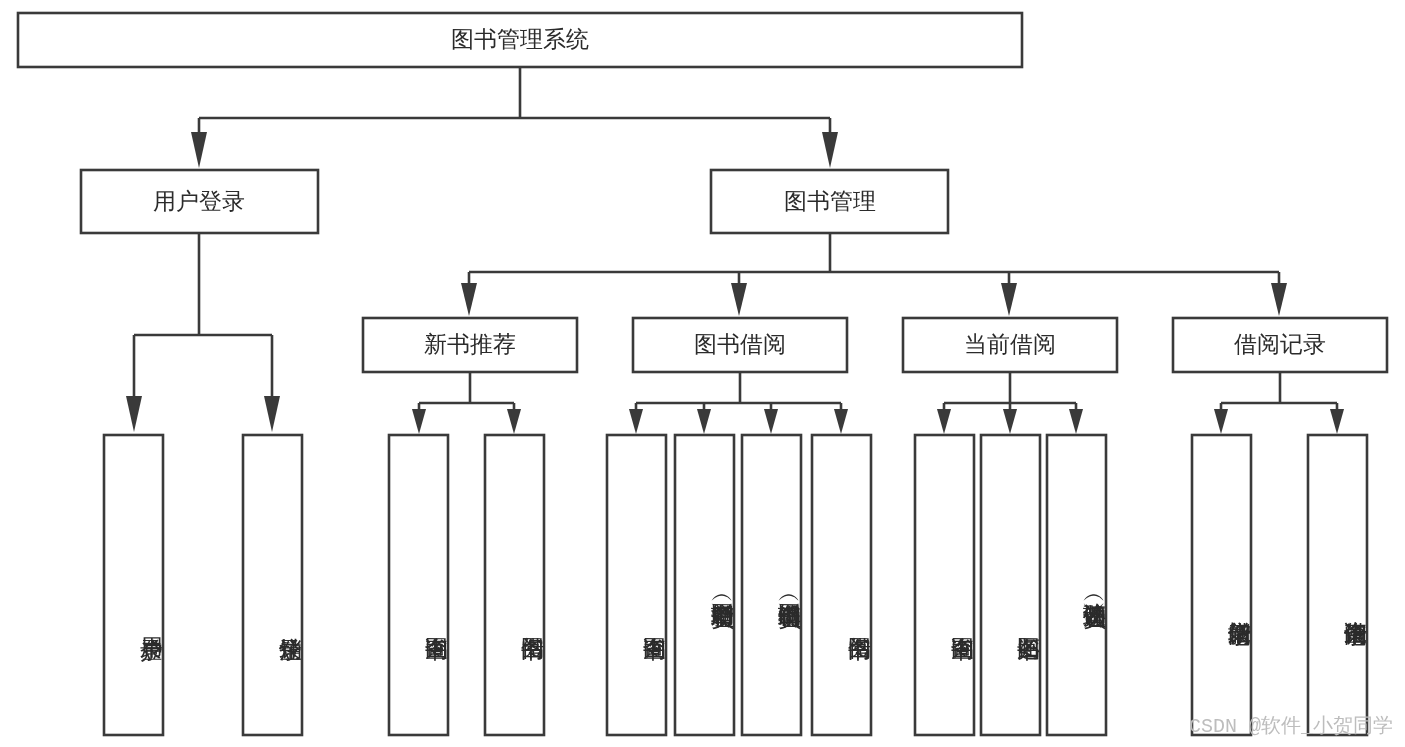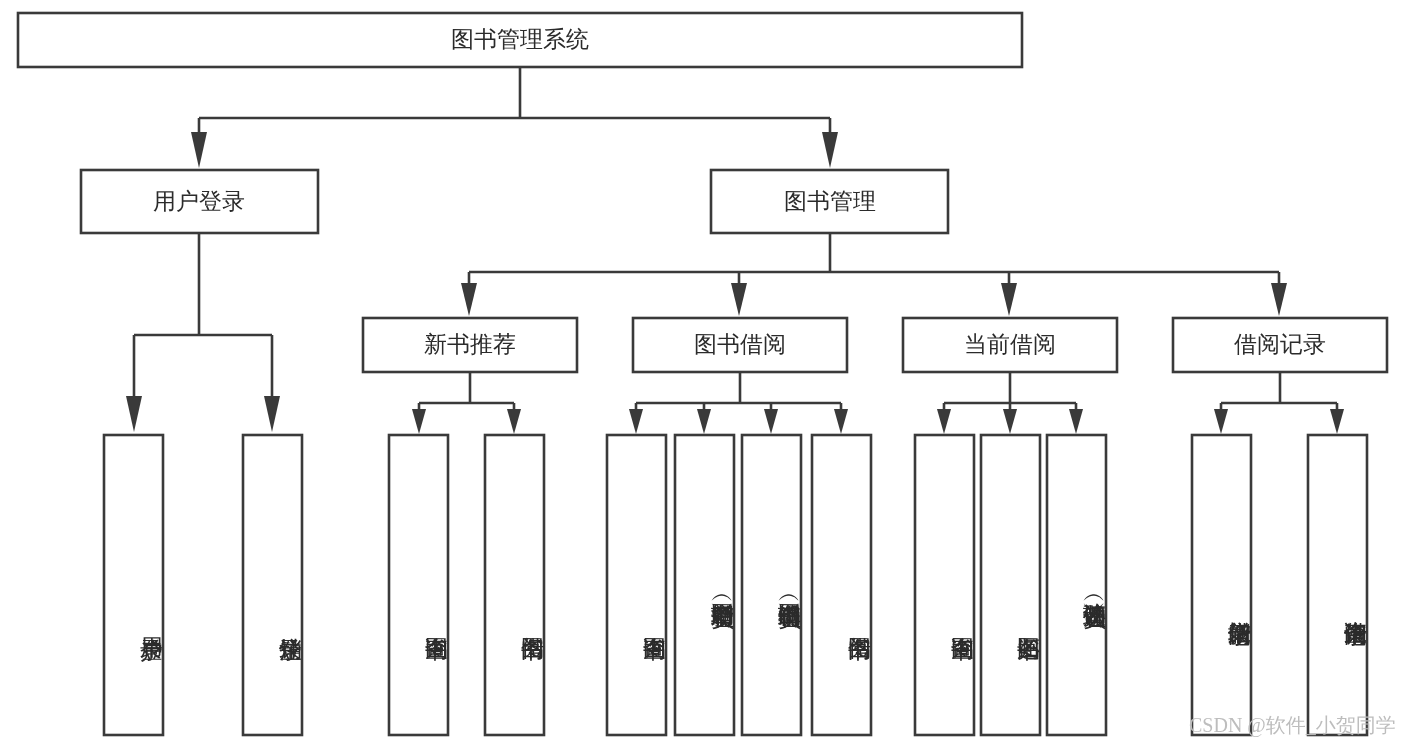--- a/index.html
+++ b/index.html
@@ -65,21 +65,21 @@
     writing-mode: vertical-rl;
     text-orientation: upright;
     white-space: nowrap;
     display: flex;
     align-items: flex-start;
     justify-content: center;
     letter-spacing: 0.5px;
   }
   .watermark {
     position: absolute;
-    font-family: Liberation Serif, serif;
+    font-family: Liberation Mono, monospace;
     font-size: 20px;
     color: #bdbdbd;
     white-space: nowrap;
     left: 1189px;
     top: 712px;
     pointer-events: none;
   }
 </style>
 </head>
 <body>

